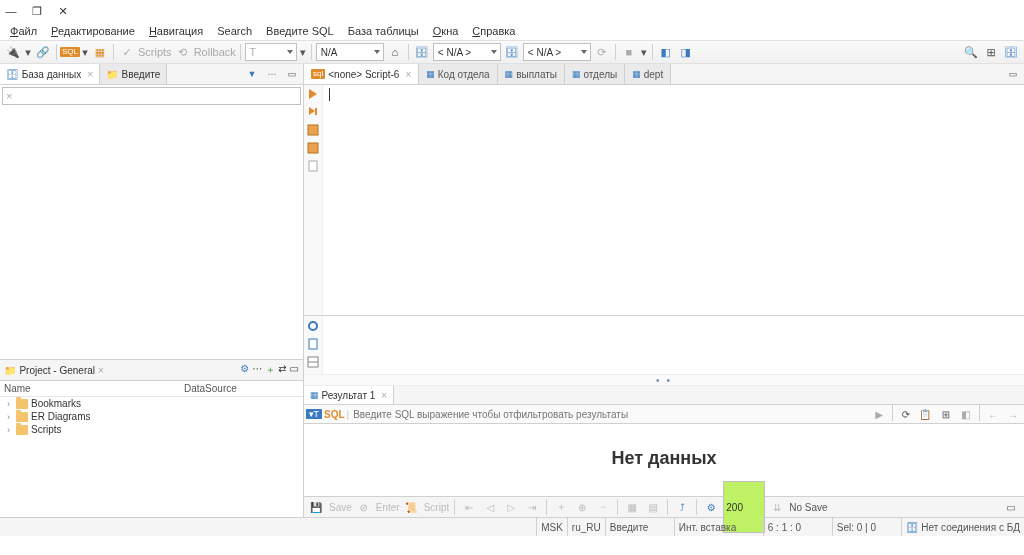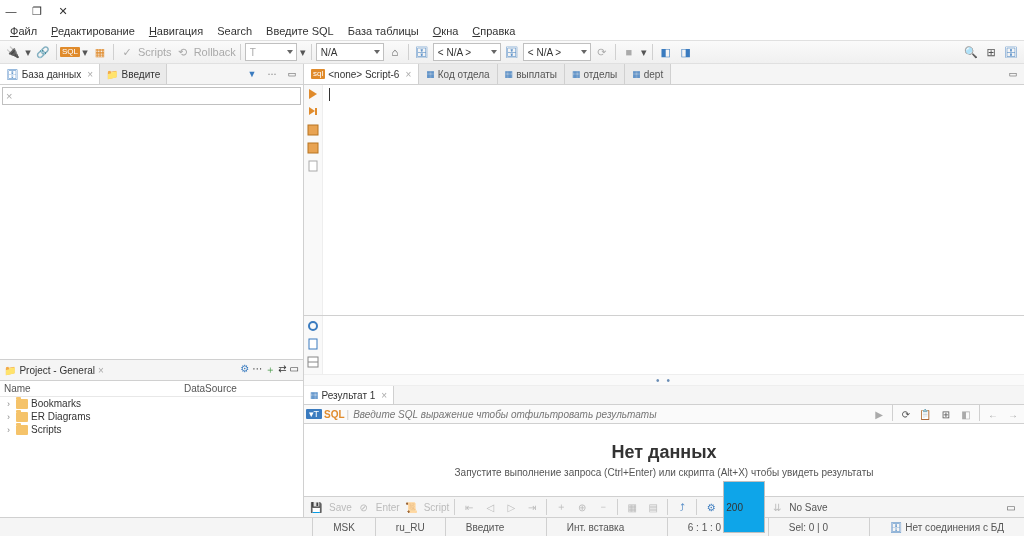--- a/index.html
+++ b/index.html
@@ -43,30 +43,30 @@
 .ed-area{display:flex;height:230px;border-bottom:1px solid #d0d0d0}
 .ed-gutter{width:18px;background:#f9f9f9;border-right:1px solid #eee;display:flex;flex-direction:column;align-items:center;padding-top:3px;gap:6px}
 .gut-ico{width:12px;height:12px}
 .ed-text{flex:1;padding:2px 4px;font-family:Consolas,monospace;font-size:11px;position:relative}
 .cursor{border-left:1px solid #333;height:13px;position:absolute;top:3px;left:6px}
 .ed-bottom-gutter{width:18px;background:#f9f9f9;border-right:1px solid #eee;display:flex;flex-direction:column;align-items:center;gap:6px;padding-top:4px;height:54px}
 .ed-collapse{height:10px;display:flex;justify-content:center;align-items:center;color:#6a8db5;font-size:10px;letter-spacing:2px;background:#fafafa;border-top:1px solid #eee;border-bottom:1px solid #eee}
 .res-tabs{height:18px;background:#f5f5f5;display:flex;align-items:center;font-size:10px;border-bottom:1px solid #d0d0d0}
 .res-tab{padding:2px 6px;background:#fff;border-right:1px solid #d0d0d0;display:flex;align-items:center;gap:3px;height:14px}
 .res-filter{height:18px;border-bottom:1px solid #d0d0d0;display:flex;align-items:center;padding:0 2px;gap:2px;font-size:10px;background:#fafafa}
-.res-filter input{border:none;outline:none;font-style:italic;color:#999;flex:1;font-size:10px;background:transparent}
+.res-filter input{border:none;outline:none;color:#999;flex:1;font-size:10px;background:transparent}
 .res-filter .ract{margin-left:auto;display:flex;gap:2px}
 .res-body{flex:1;display:flex;align-items:center;justify-content:center;flex-direction:column;background:#fff}
 .nodata-t{font-size:18px;font-weight:bold;color:#333;margin-bottom:4px}
 .nodata-s{font-size:10px;color:#555}
 .res-foot{height:20px;border-top:1px solid #d0d0d0;background:#f5f5f5;display:flex;align-items:center;padding:0 4px;gap:3px;font-size:10px;color:#888}
 .res-foot .disabled{color:#bbb}
-.spin{border:1px solid #c0c0c0;background:#0ea5e9;width:36px;height:14px;display:flex;align-items:center;padding:18px 2px;color:#333}
+.spin{border:1px solid #c0c0c0;background:#bef264;width:36px;height:14px;display:flex;align-items:center;padding:18px 2px;color:#333}
 .statusbar{height:18px;border-top:1px solid #d0d0d0;background:#f5f5f5;display:flex;align-items:center;font-size:10px;color:#555}
-.sb-cell{border-left:1px solid #d0d0d0;padding:0 20px;height:18px;display:flex;align-items:center}
+.sb-cell{border-left:1px solid #d0d0d0;padding:0 4px;height:18px;display:flex;align-items:center}
 .ico-blue{color:#3a7bbf}
 .ico-orange{color:#e08b2c}
 .ico-green{color:#4a9b4a}
 .sql-ico{display:inline-block;background:#e08b2c;color:#fff;font-size:8px;padding:0 2px;border-radius:1px;line-height:10px}
 svg{display:block}
 </style>
 </head>
 <body>
 
 <div class="titlebar">
@@ -281,21 +281,20 @@
         <div class="tbtn">📋</div>
         <div class="tbtn">⊞</div>
         <div class="tbtn disabled">◧</div>
         <div class="sep"></div>
         <div class="tbtn disabled">←</div>
         <div class="tbtn disabled">→</div>
       </div>
     </div>
     <div class="res-body">
       <div class="nodata-t">Нет данных</div>
-      <div class="nodata-s">Запустите выполнение запроса (Ctrl+Enter) или скрипта (Alt+X) чтобы увидеть результаты</div>
     </div>
     <div class="res-foot">
       <span class="tbtn disabled">💾</span>
       <span class="disabled">Save</span>
       <span class="tbtn disabled">⊘</span>
       <span class="disabled">Enter</span>
       <span class="tbtn disabled">📜</span>
       <span class="disabled">Script</span>
       <div class="sep"></div>
       <span class="tbtn disabled">⇤</span>

